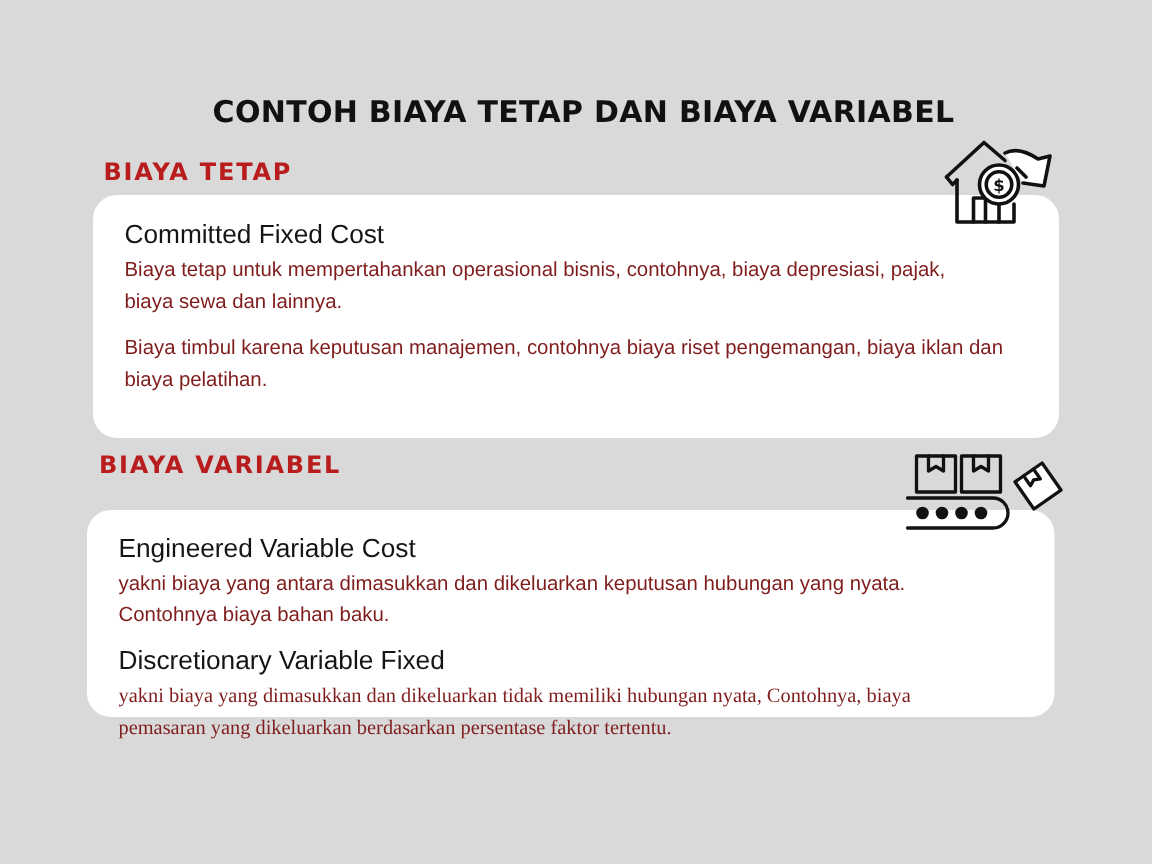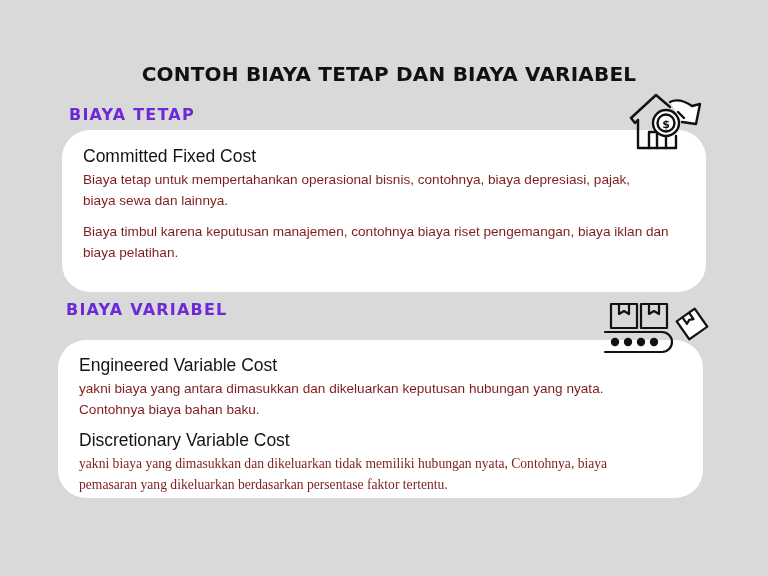--- a/index.html
+++ b/index.html
@@ -14,26 +14,26 @@
       position: absolute; left: 0; top: 62px; width: 778px;
       text-align: center;
       font-family: "DejaVu Sans", sans-serif;
       font-weight: bold; font-size: 20px; letter-spacing: 0.2px;
       color: #111;
     }
     .section-label {
       position: absolute;
       font-family: "DejaVu Sans", sans-serif;
       font-weight: bold; font-size: 16px; letter-spacing: 1.2px;
-      color: #6d28d9;
+      color: #b91c1c;
     }
     .card {
       position: absolute;
       background: #ffffff;
-      border-radius: 28px;
+      border-radius: 16px;
       box-sizing: border-box;
     }
     .item-title {
       font-family: "Liberation Sans", sans-serif;
       font-size: 17.5px; color: #151515; line-height: 20px;
       margin: 0 0 3px 0;
     }
     .item-desc {
       font-family: "Liberation Sans", sans-serif;
       font-size: 13.6px; color: #7f1d1d; line-height: 21px;
@@ -69,27 +69,27 @@
     <circle cx="40" cy="33" r="13" fill="#fff"></circle>
     <circle cx="40" cy="33" r="8.5"></circle>
     <path d="M44 12 C52 8, 60 12, 66 16 L74 14 L70 34 L56 32" fill="#fff"></path>
     <path d="M52 22 L58 28"></path>
   </g>
   <text x="40" y="37.5" font-size="11" font-family="DejaVu Sans, sans-serif" font-weight="bold" text-anchor="middle" fill="#111">$</text>
 </svg>
 
 <div class="section-label" style="left:66px; top:300px;">BIAYA VARIABEL</div>
 
-<div class="card" style="left:58px; top:340px; width:645px; height:158px; padding:15px 20px 0 21px;">
+<div class="card" style="left:58px; top:340px; width:645px; height:138px; padding:15px 20px 0 21px;">
   <div class="item">
     <div class="item-title">Engineered Variable Cost</div>
     <p class="item-desc" style="width:580px;">yakni biaya yang antara dimasukkan dan dikeluarkan keputusan hubungan yang nyata. Contohnya biaya bahan baku.</p>
   </div>
   <div class="item">
-    <div class="item-title">Discretionary Variable Cost</div>
+    <div class="item-title">Discretionary Variable Fixed</div>
     <p class="item-desc" style="width:585px;font-family:Liberation Serif, serif;">yakni biaya yang dimasukkan dan dikeluarkan tidak memiliki hubungan nyata, Contohnya, biaya pemasaran yang dikeluarkan berdasarkan persentase faktor tertentu.</p>
   </div>
 </div>
 
 <svg class="icon" style="left:602px; top:300px;" width="112" height="56" viewBox="0 0 112 56">
   <g fill="none" stroke="#111" stroke-width="2.2" stroke-linejoin="round" stroke-linecap="round">
     <rect x="9" y="4" width="26" height="24"></rect>
     <path d="M17 4 L17 14 L22 11 L27 14 L27 4"></path>
     <rect x="39" y="4" width="26" height="24"></rect>
     <path d="M47 4 L47 14 L52 11 L57 14 L57 4"></path>

